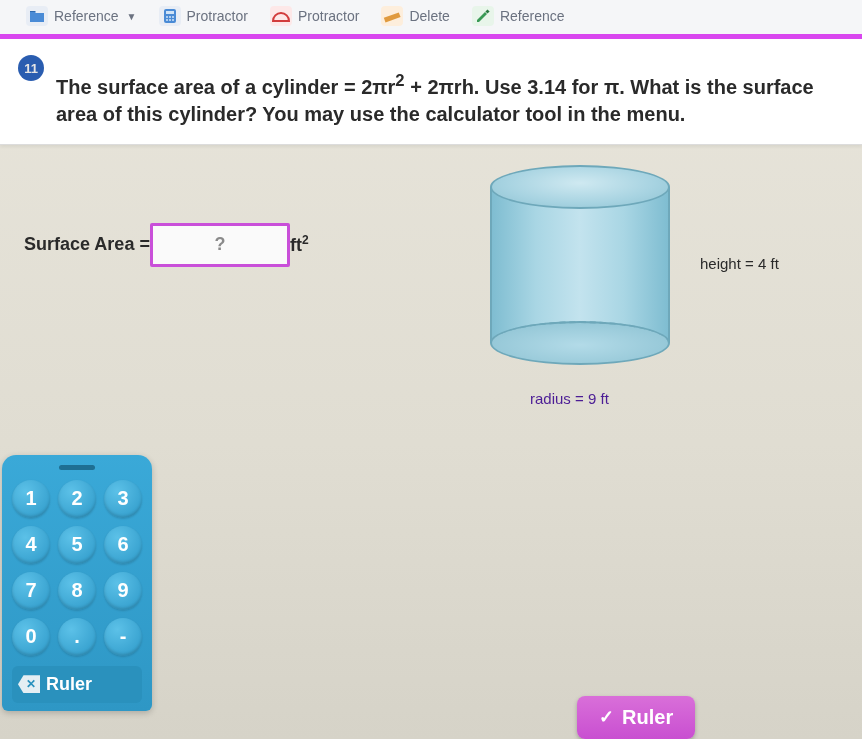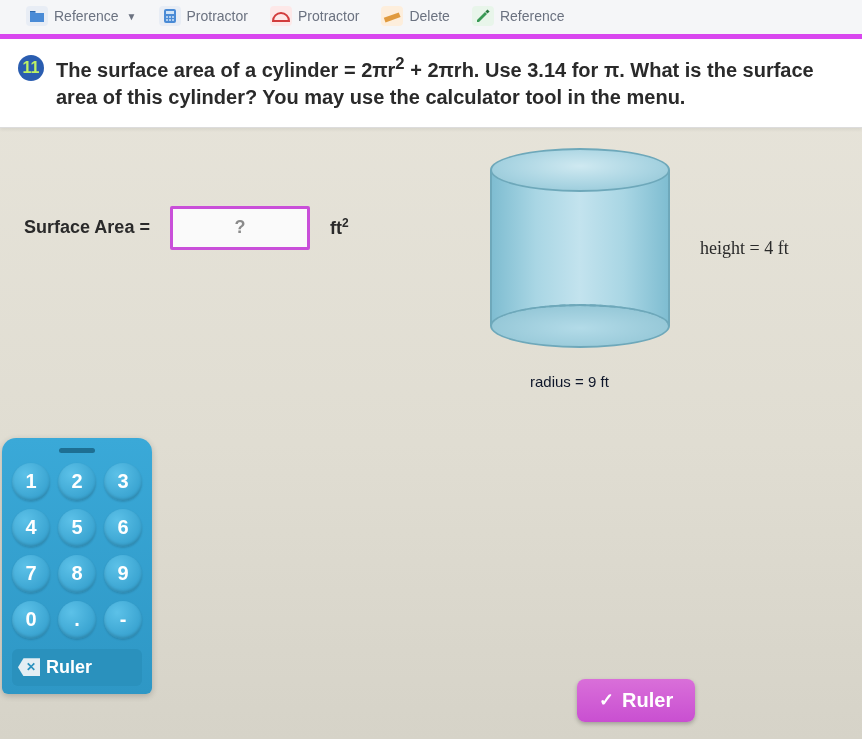--- a/index.html
+++ b/index.html
@@ -33,37 +33,38 @@
   
   .question-bar {
     background: #ffffff;
     padding: 14px 18px 16px;
     border-bottom: 1px solid #dcdcdc;
     display: flex; gap: 12px;
     box-shadow: 0 2px 3px rgba(0,0,0,0.06);
   }
   .qnum {
     width: 26px; height: 26px; border-radius: 50%;
-    background: #2a5db0; color: #bef264; font-weight: bold;
-    display: flex; align-items: center; justify-content: center;
-    font-size: 16px; flex-shrink: 0; margin-top: 2px;
+    background: #2a5db0; color: #e5e5e5; font-weight: bold;
+    display: flex; align-items: center; justify-content: center;
+    font-size: 13px; flex-shrink: 0; margin-top: 2px;
   }
   .qtext {
     font-size: 20px; font-weight: bold; color: #2a2a2a;
     line-height: 1.35;
+    margin-top: 17px;
   }
 
   
   .work {
     position: relative; width: 100%; height: 600px;
   }
 
   .sa-row {
     position: absolute; left: 24px; top: 78px;
-    display: flex; align-items: center; gap: 20px;
+    display: flex; align-items: center; gap: 0;
     font-size: 18px; font-weight: 600; color: #2a2a2a;
   }
   .sa-input {
     width: 140px; height: 44px;
     border: 3px solid #c94fd9;
     background: #fafafa;
     display: flex; align-items: center; justify-content: center;
     color: #8a8a8a; font-size: 18px; font-weight: 600;
     border-radius: 2px;
   }
@@ -97,25 +98,25 @@
     border: 2px solid #6ea8ba; z-index: 1;
   }
   .cyl .bottom-dash {
     position: absolute; left: 2px; top: 156px;
     width: 176px; height: 44px; border-radius: 50%;
     border-top: 2px dashed #6ea8ba;
     z-index: 3;
   }
   .hlabel {
     position: absolute; left: 700px; top: 110px;
-    font-size: 18px; color: #2a2a2a; font-family: Liberation Serif, serif;
+    font-size: 15px; color: #2a2a2a;
   }
   .rlabel {
     position: absolute; left: 530px; top: 245px;
-    font-size: 15px; color: #0f172a;
+    font-size: 15px; color: #4c1d95;
   }
 
   
   .keypad {
     position: absolute; left: 2px; top: 310px;
     width: 150px;
     background: linear-gradient(180deg, #3aa9d8 0%, #2e97c5 100%);
     border-radius: 14px 14px 6px 6px;
     padding: 10px 10px 8px;
     box-shadow: 0 2px 6px rgba(0,0,0,0.2);

